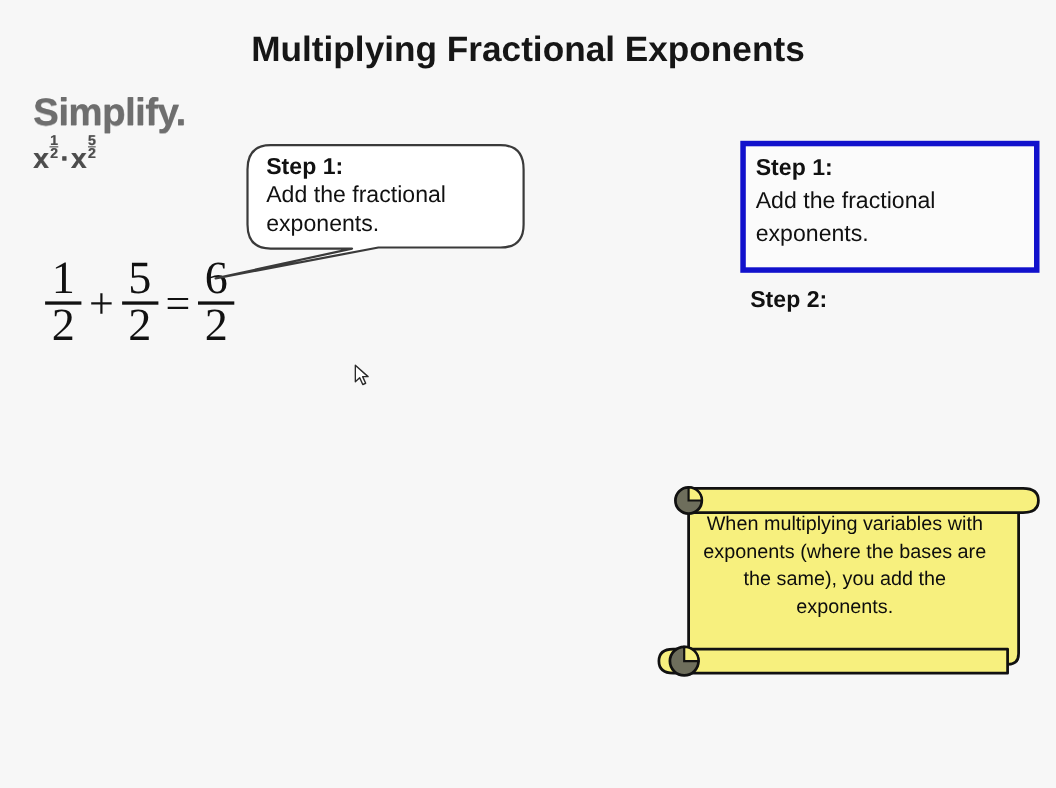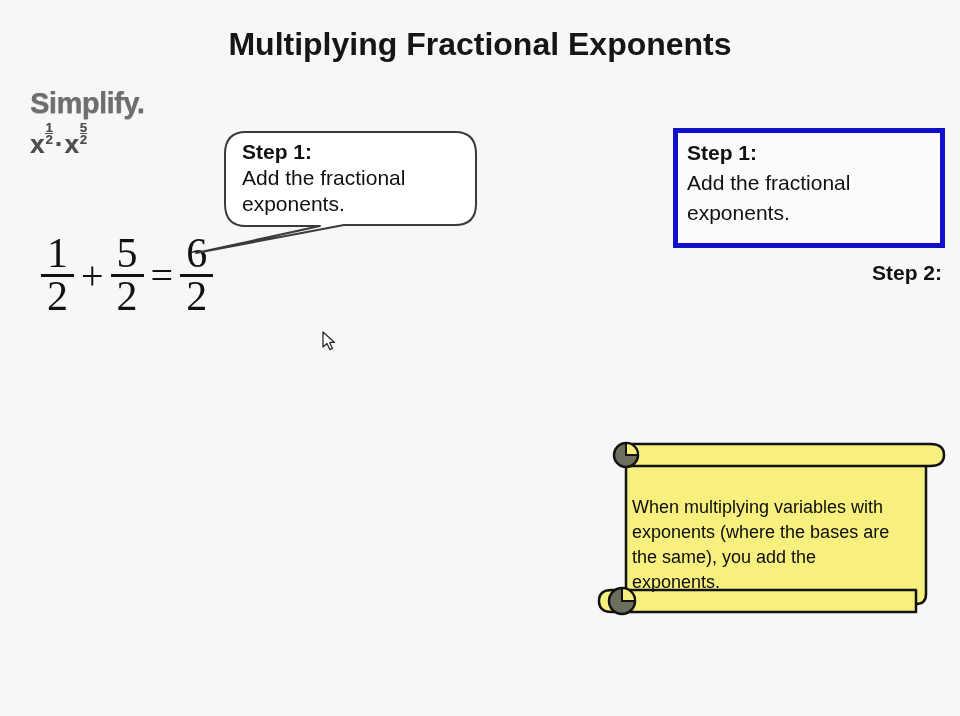--- a/index.html
+++ b/index.html
@@ -36,21 +36,21 @@
   
   #simplify-block {
     position: absolute;
     left: 30px;
     top: 88px;
     color: #6a6a6a;
     font-family: "Liberation Sans", sans-serif;
     font-weight: bold;
   }
   #simplify-label {
-    font-size: 29px;
+    font-size: 35px;
     line-height: 30px;
     letter-spacing: -0.5px;
     color: #6e6e6e;
     text-shadow: 0.5px 0 0 rgba(110,110,110,0.55), 0 0.5px 0 rgba(110,110,110,0.45);
   }
   #expression {
     margin-top: 4px;
     font-size: 26px;
     line-height: 30px;
     color: #4d4d4d;
@@ -138,38 +138,38 @@
   #step1-box-text .hdr { font-weight: bold; display: block; }
 
   #step2-block {
     position: absolute;
     left: 682px;
     top: 258px;
     width: 260px;
     color: #111111;
     font-size: 21px;
     line-height: 30px;
-    text-align: right;
   }
   #step2-block .hdr { font-weight: bold; display: block; }
 
   
   #scroll-note {
     position: absolute;
     left: 596px;
     top: 434px;
     width: 352px;
     height: 186px;
   }
   #scroll-note svg { position: absolute; left: 0; top: 0; }
   #scroll-text {
     position: absolute;
     left: 36px;
-    top: 61px;
+    top: 30px;
     width: 272px;
+    text-align: center;
     color: #0d0d0d;
     font-family: "Liberation Sans", sans-serif;
     font-size: 18px;
     line-height: 25px;
   }
 
   
   #mouse-cursor {
     position: absolute;
     left: 322px;

